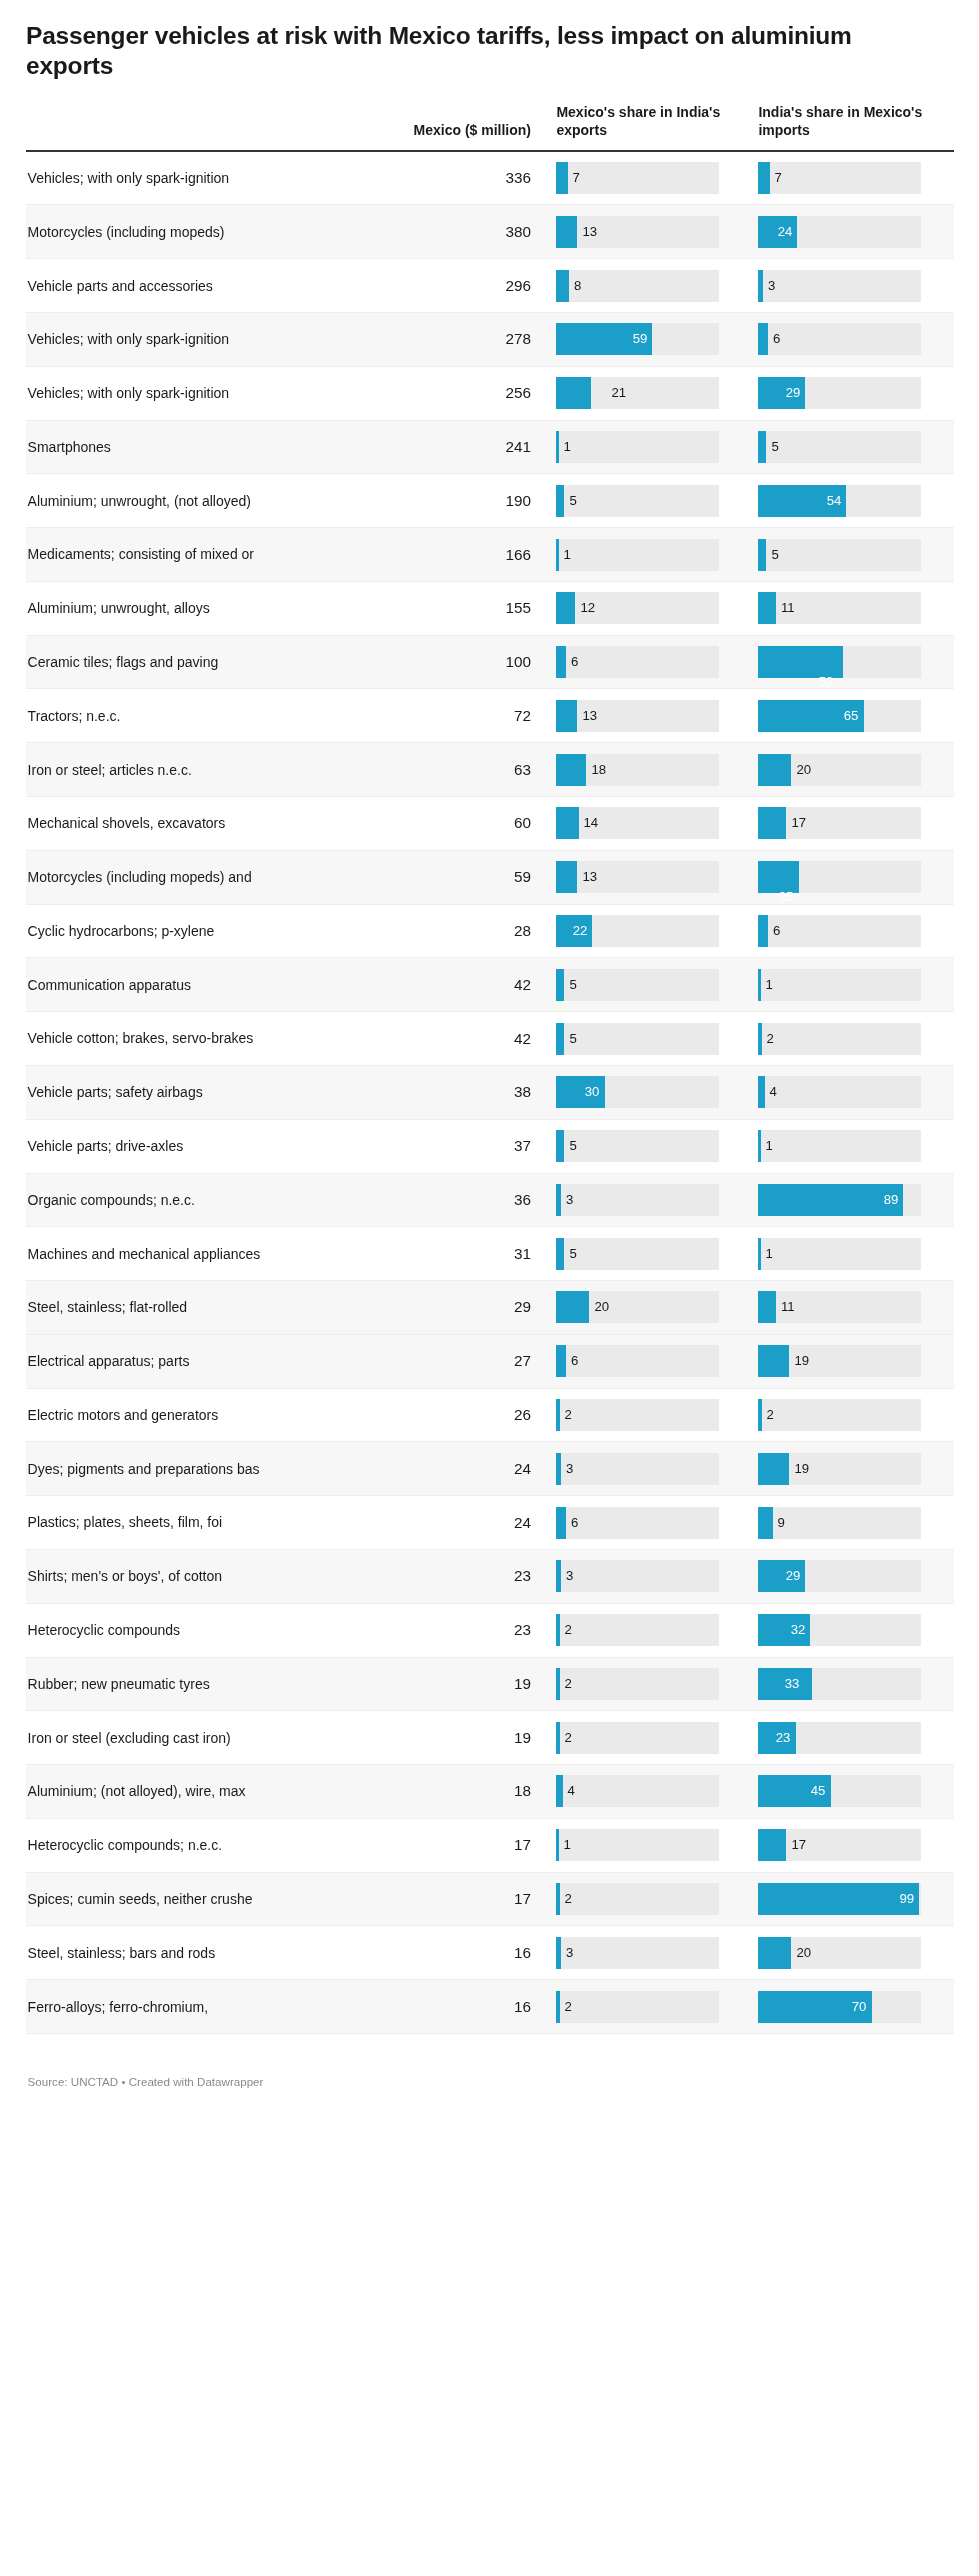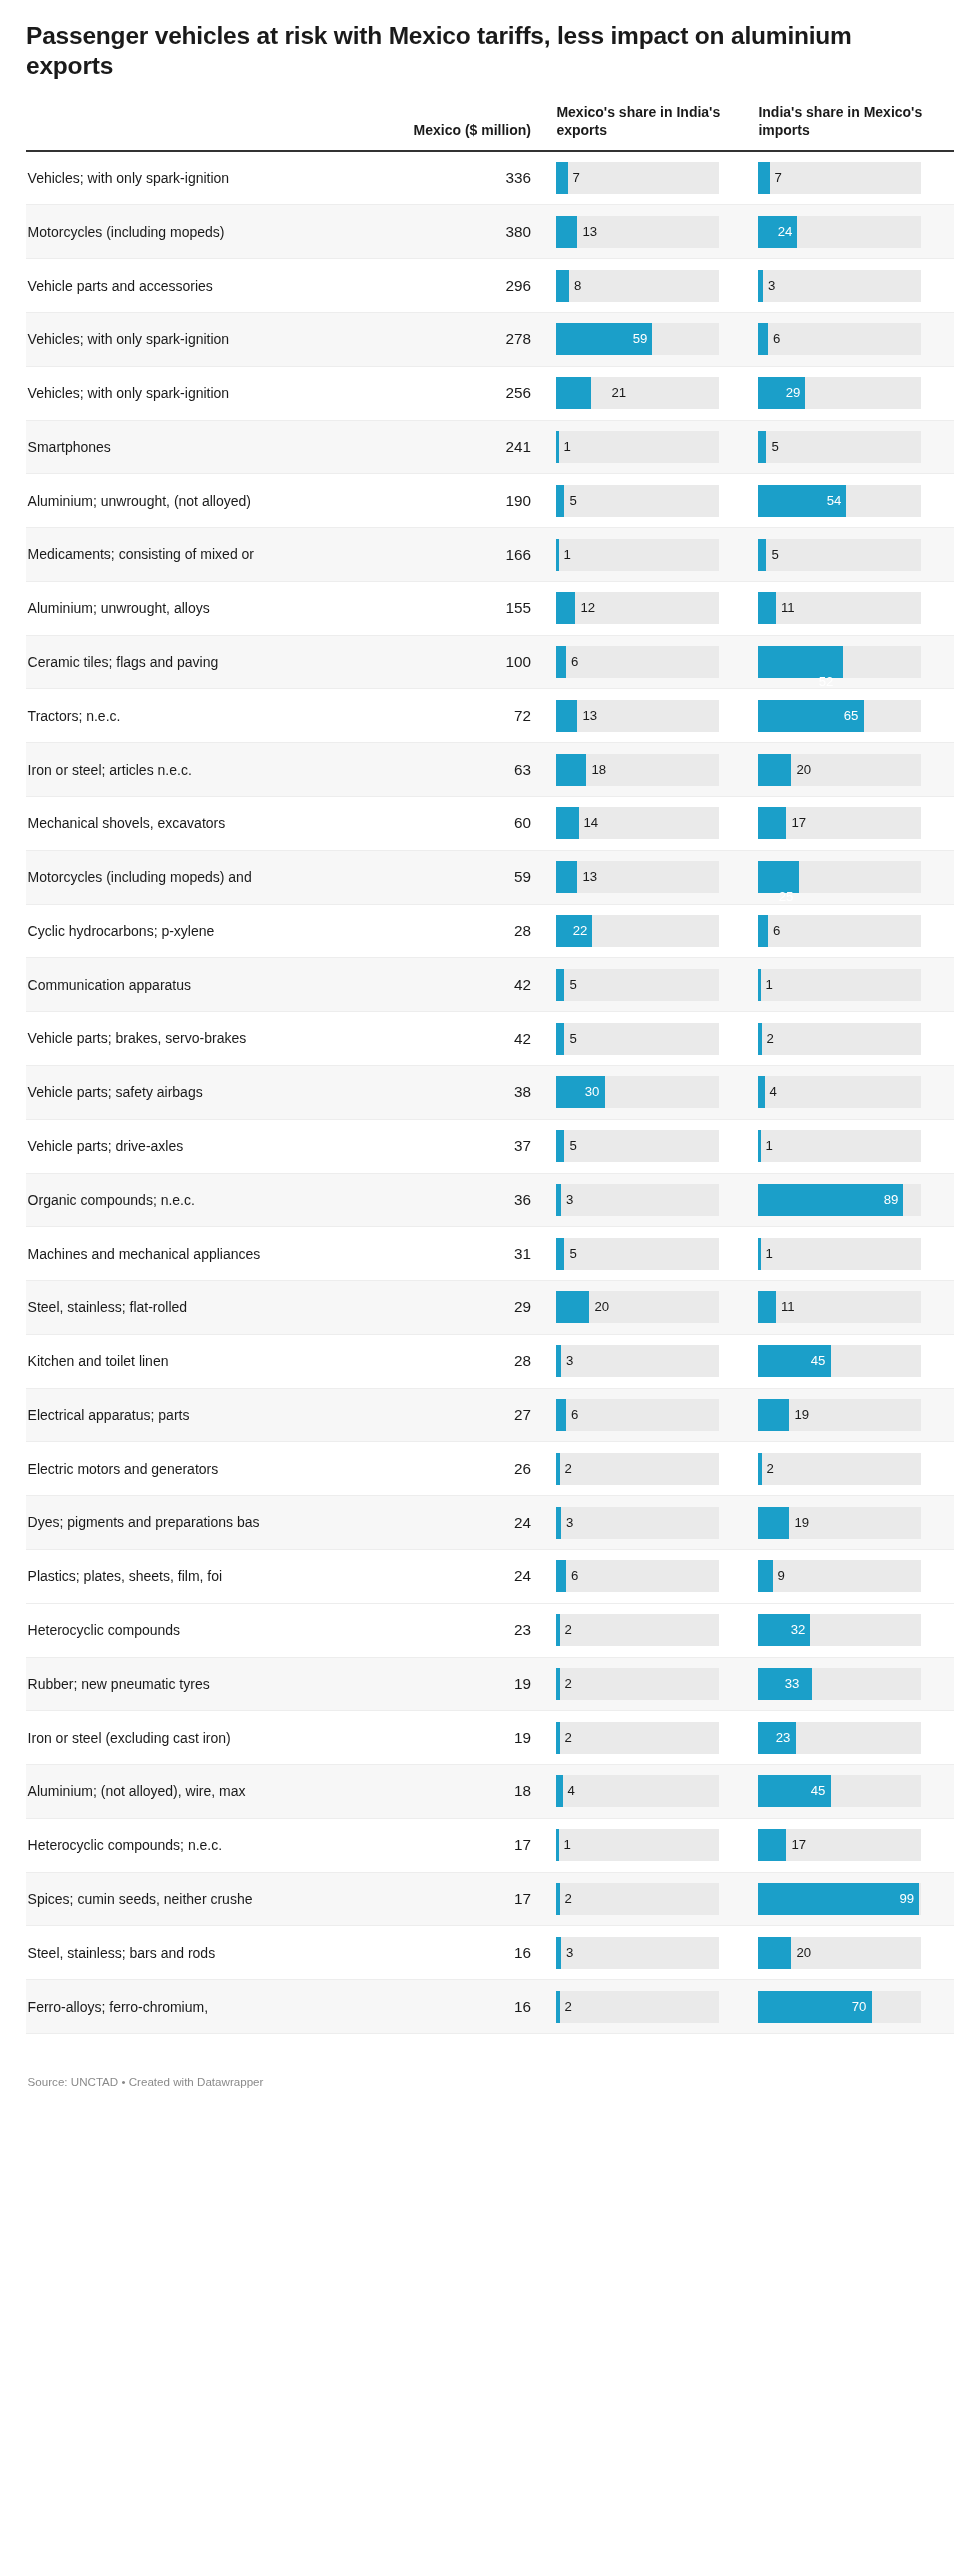--- a/index.html
+++ b/index.html
@@ -394,21 +394,21 @@
             </div>
           </td>
           <td class="bar">
             <div class="track">
               <div class="fill" style="width: 2.4px;"></div>
               <span class="blabel outside" style="left: 7.2px;">1</span>
             </div>
           </td>
         </tr>
         <tr>
-          <td class="label">Vehicle parts; brakes, servo-brakes</td>
+          <td class="label">Vehicle cotton; brakes, servo-brakes</td>
           <td class="value">42</td>
           <td class="bar">
             <div class="track">
               <div class="fill" style="width: 8px;"></div>
               <span class="blabel outside" style="left: 13px;">5</span>
             </div>
           </td>
           <td class="bar">
             <div class="track">
               <div class="fill" style="width: 3.2px;"></div>
@@ -489,97 +489,97 @@
               <span class="blabel outside" style="left: 38px;">20</span>
             </div>
           </td>
           <td class="bar">
             <div class="track">
               <div class="fill" style="width: 17.7px;"></div>
               <span class="blabel outside" style="left: 22.5px;">11</span>
             </div>
           </td>
         </tr>
-        <tr>
-          <td class="label">Kitchen and toilet linen</td>
-          <td class="value">28</td>
+        <tr class="alt">
+          <td class="label">Electrical apparatus; parts</td>
+          <td class="value">27</td>
+          <td class="bar">
+            <div class="track">
+              <div class="fill" style="width: 9.6px;"></div>
+              <span class="blabel outside" style="left: 14.5px;">6</span>
+            </div>
+          </td>
+          <td class="bar">
+            <div class="track">
+              <div class="fill" style="width: 31px;"></div>
+              <span class="blabel outside" style="left: 36px;">19</span>
+            </div>
+          </td>
+        </tr>
+        <tr>
+          <td class="label">Electric motors and generators</td>
+          <td class="value">26</td>
+          <td class="bar">
+            <div class="track">
+              <div class="fill" style="width: 3.2px;"></div>
+              <span class="blabel outside" style="left: 8px;">2</span>
+            </div>
+          </td>
+          <td class="bar">
+            <div class="track">
+              <div class="fill" style="width: 3.2px;"></div>
+              <span class="blabel outside" style="left: 8px;">2</span>
+            </div>
+          </td>
+        </tr>
+        <tr class="alt">
+          <td class="label">Dyes; pigments and preparations bas</td>
+          <td class="value">24</td>
           <td class="bar">
             <div class="track">
               <div class="fill" style="width: 4.8px;"></div>
               <span class="blabel outside" style="left: 9.6px;">3</span>
             </div>
           </td>
           <td class="bar">
             <div class="track">
-              <div class="fill" style="width: 73px;"></div>
-              <span class="blabel inside" style="right: 96px;">45</span>
-            </div>
-          </td>
-        </tr>
-        <tr class="alt">
-          <td class="label">Electrical apparatus; parts</td>
-          <td class="value">27</td>
+              <div class="fill" style="width: 31px;"></div>
+              <span class="blabel outside" style="left: 36px;">19</span>
+            </div>
+          </td>
+        </tr>
+        <tr>
+          <td class="label">Plastics; plates, sheets, film, foi</td>
+          <td class="value">24</td>
           <td class="bar">
             <div class="track">
               <div class="fill" style="width: 9.6px;"></div>
               <span class="blabel outside" style="left: 14.5px;">6</span>
             </div>
           </td>
           <td class="bar">
             <div class="track">
-              <div class="fill" style="width: 31px;"></div>
-              <span class="blabel outside" style="left: 36px;">19</span>
-            </div>
-          </td>
-        </tr>
-        <tr>
-          <td class="label">Electric motors and generators</td>
-          <td class="value">26</td>
-          <td class="bar">
-            <div class="track">
-              <div class="fill" style="width: 3.2px;"></div>
-              <span class="blabel outside" style="left: 8px;">2</span>
-            </div>
-          </td>
-          <td class="bar">
-            <div class="track">
-              <div class="fill" style="width: 3.2px;"></div>
-              <span class="blabel outside" style="left: 8px;">2</span>
-            </div>
-          </td>
-        </tr>
-        <tr class="alt">
-          <td class="label">Dyes; pigments and preparations bas</td>
-          <td class="value">24</td>
+              <div class="fill" style="width: 14.5px;"></div>
+              <span class="blabel outside" style="left: 19px;">9</span>
+            </div>
+          </td>
+        </tr>
+        <tr class="alt">
+          <td class="label">Shirts; men's or boys', of cotton</td>
+          <td class="value">23</td>
           <td class="bar">
             <div class="track">
               <div class="fill" style="width: 4.8px;"></div>
               <span class="blabel outside" style="left: 9.6px;">3</span>
             </div>
           </td>
           <td class="bar">
             <div class="track">
-              <div class="fill" style="width: 31px;"></div>
-              <span class="blabel outside" style="left: 36px;">19</span>
-            </div>
-          </td>
-        </tr>
-        <tr>
-          <td class="label">Plastics; plates, sheets, film, foi</td>
-          <td class="value">24</td>
-          <td class="bar">
-            <div class="track">
-              <div class="fill" style="width: 9.6px;"></div>
-              <span class="blabel outside" style="left: 14.5px;">6</span>
-            </div>
-          </td>
-          <td class="bar">
-            <div class="track">
-              <div class="fill" style="width: 14.5px;"></div>
-              <span class="blabel outside" style="left: 19px;">9</span>
+              <div class="fill" style="width: 47px;"></div>
+              <span class="blabel inside" style="right: 121px;">29</span>
             </div>
           </td>
         </tr>
         <tr>
           <td class="label">Heterocyclic compounds</td>
           <td class="value">23</td>
           <td class="bar">
             <div class="track">
               <div class="fill" style="width: 3.2px;"></div>
               <span class="blabel outside" style="left: 8px;">2</span>

